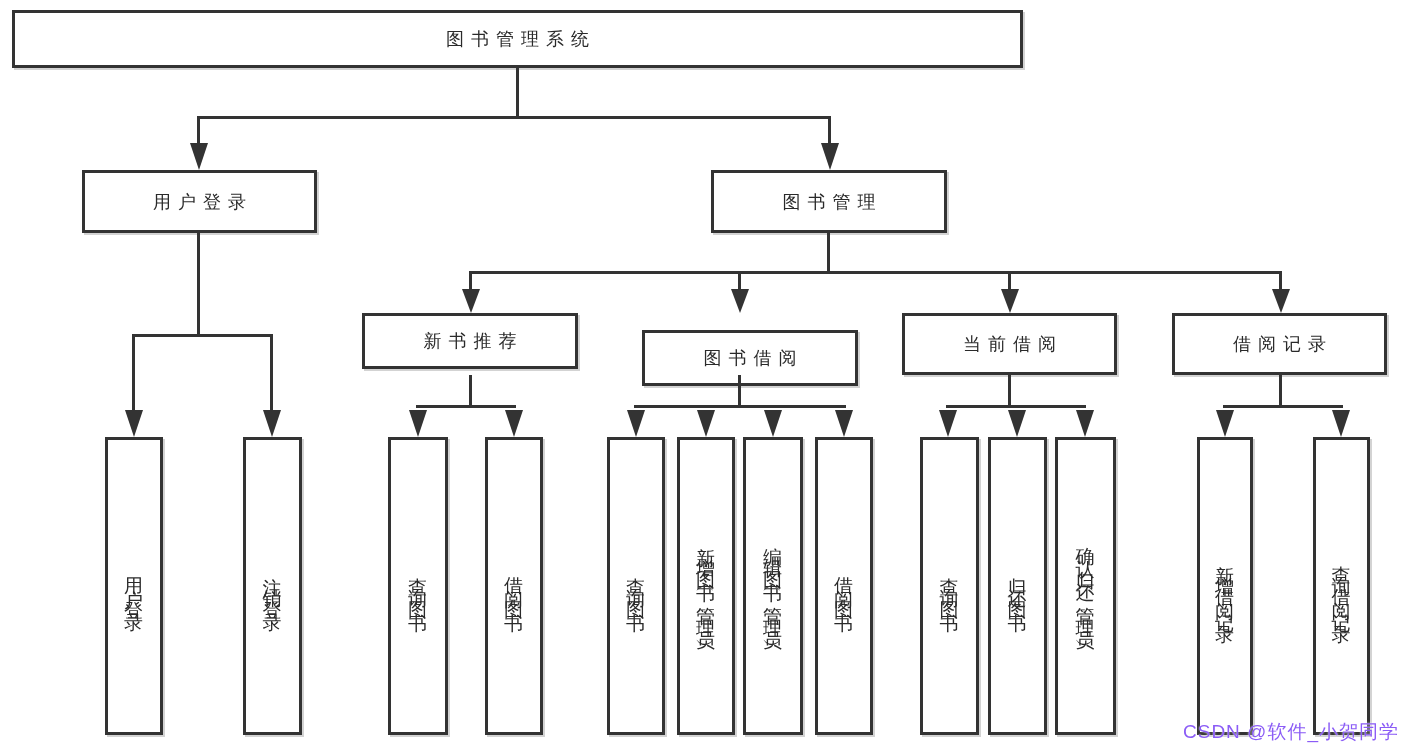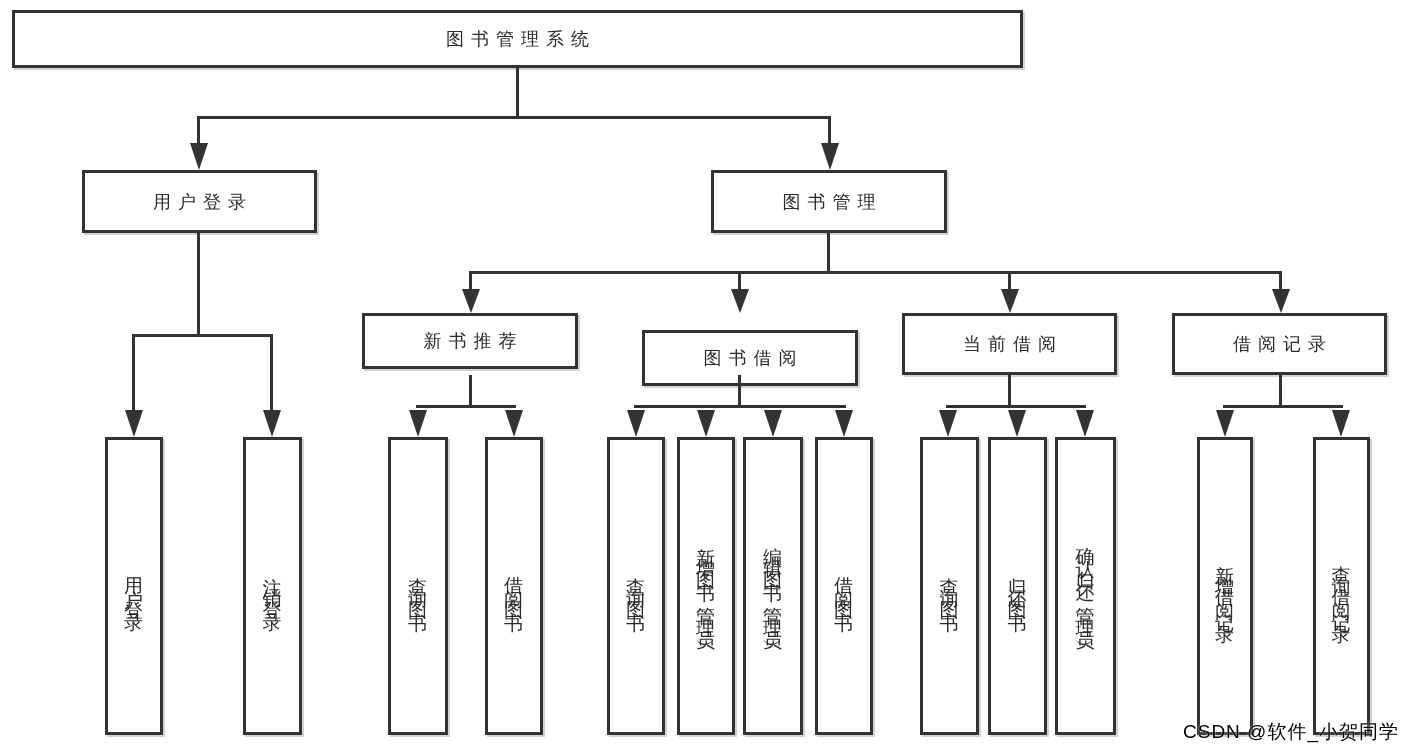--- a/index.html
+++ b/index.html
@@ -47,21 +47,21 @@
     border-right: 9px solid transparent;
     border-top: 27px solid #333333;
   }
   .arrow.md { border-top-width: 24px; }
   #watermark {
     position: absolute;
     left: 1183px;
     top: 719px;
     font-size: 19px;
     letter-spacing: 1px;
-    color: #000000;
+    color: #8b5cf6;
     text-shadow: 0 0 2px #ffffff;
     white-space: nowrap;
     z-index: 5;
   }
 </style>
 </head>
 <body>
 
 <div id="stage">
 

